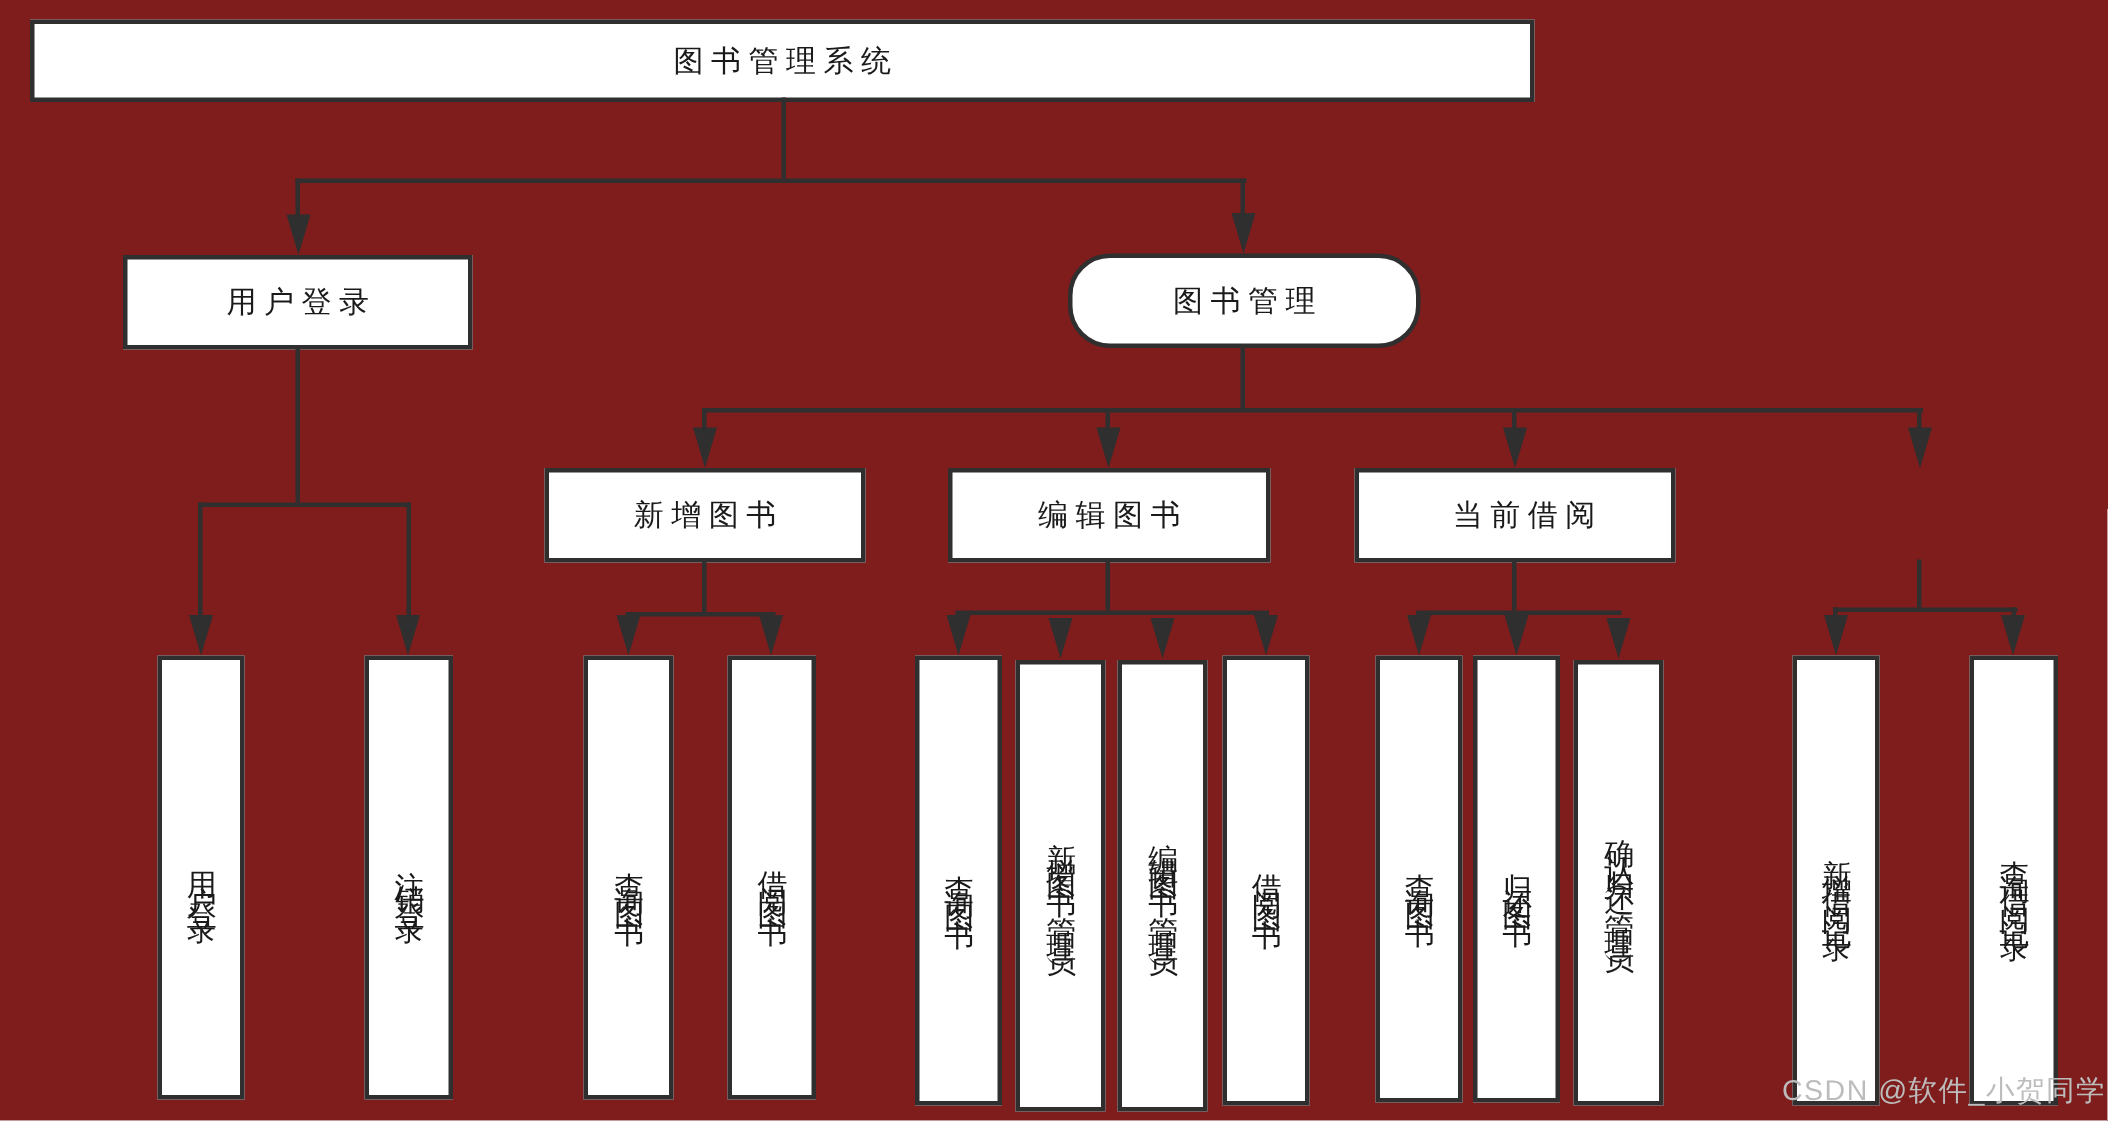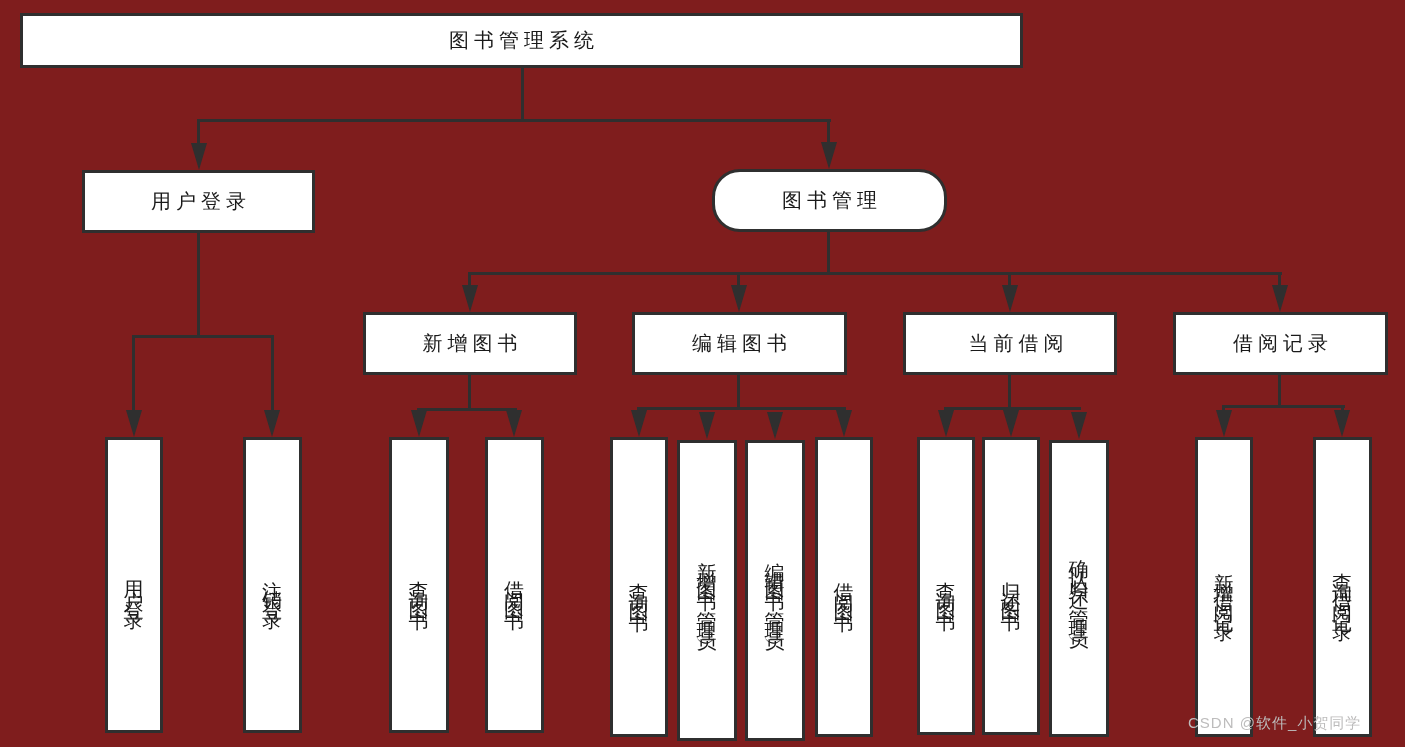--- a/index.html
+++ b/index.html
@@ -42,21 +42,21 @@
     position: absolute;
     width: 0; height: 0;
     border-left: 8px solid transparent;
     border-right: 8px solid transparent;
     border-top: 27px solid #2f2f2f;
   }
   .watermark {
     position: absolute;
     left: 1188px;
     top: 714px;
-    font-size: 15px;
+    font-size: 19px;
     letter-spacing: 1px;
     color: #bdbcbc;
     white-space: nowrap;
     z-index: 5;
   }
 </style>
 </head>
 <body>
 
 <div class="canvas">
@@ -78,23 +78,20 @@
   </div>
 
   <div class="box box-h" style="left:632px; top:312px; width:215px; height:63px;">
     <span class="lbl">编辑图书</span>
   </div>
 
   <div class="box box-h" style="left:903px; top:312px; width:214px; height:63px;padding-left:12px;">
     <span class="lbl">当前借阅</span>
   </div>
 
-  <div class="box box-h" style="left:1173px; top:312px; width:215px; height:63px;">
-    <span class="lbl">借阅记录</span>
-  </div>
 
   <div class="box box-v" style="left:105px; top:437px; width:58px; height:296px;">
     <span class="lbl">用户登录</span>
   </div>
 
   <div class="box box-v" style="left:243px; top:437px; width:59px; height:296px;">
     <span class="lbl">注销登录</span>
   </div>
 
   <div class="box box-v" style="left:389px; top:437px; width:60px; height:296px;">

